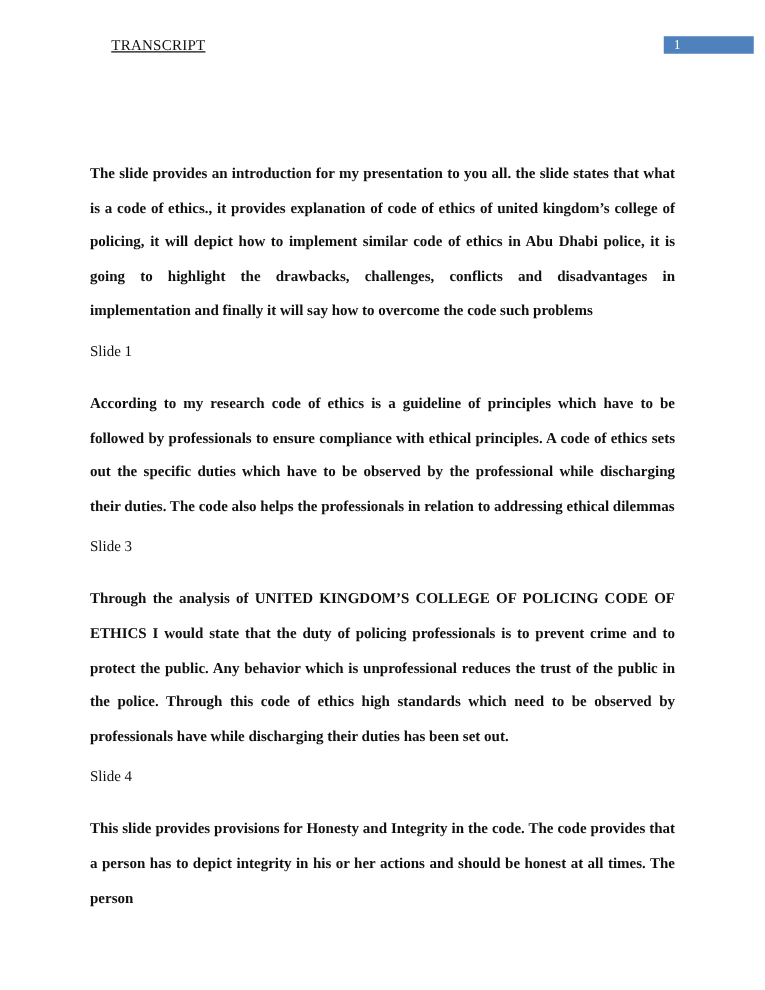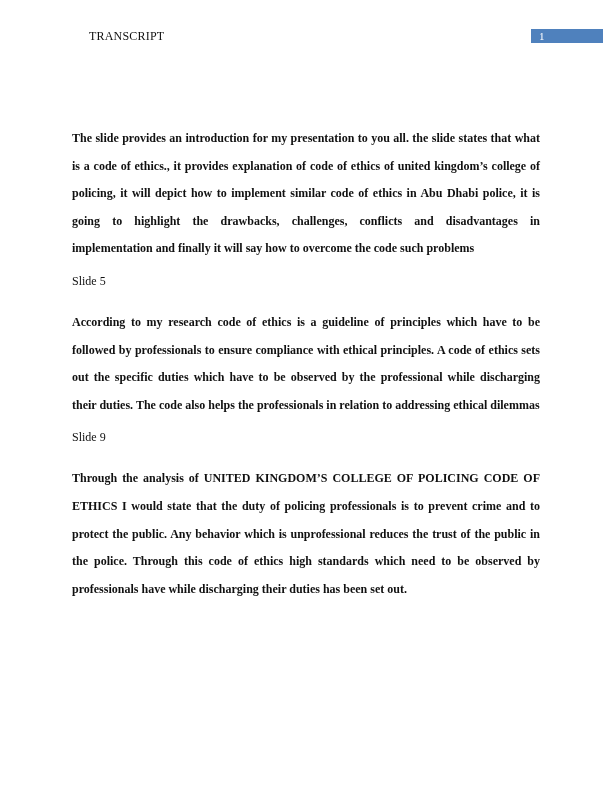--- a/index.html
+++ b/index.html
@@ -1,41 +1,46 @@
 <!DOCTYPE html>
 <html><head>
   <meta charset="utf-8">
   <style>
     html, body { margin: 0; padding: 0; background: #ffffff; }
     body { width: 612px; height: 792px; position: relative; overflow: hidden; font-family: "Liberation Serif", serif; color: #111; }
-    .header-title { position: absolute; left: 89px; top: 29px; font-size: 12px; letter-spacing: 0.2px; }
+    .header-title { position: absolute; left: 89px; top: 29px; font-size: 12px; letter-spacing: 0.2px; text-decoration: underline; }
     .page-num { position: absolute; left: 531px; top: 29px; width: 72px; height: 14px; background: #4f81bd; color: #fff; font-size: 11px; line-height: 14px; padding-left: 8px; box-sizing: border-box; }
     .content { position: absolute; left: 72px; top: 106px; width: 468px; }
     .slide-heading { font-size: 12px; height: 18px; line-height: 18px; margin: 0; }
     .para { font-size: 12px; line-height: 27.6px; text-align: justify; margin: 0; font-weight: bold; }
     .gap-after-heading { height: 19px; }
     .gap-after-para { height: 9px; }
   </style>
 </head>
 <body>
 
 <div class="header-title">TRANSCRIPT</div>
 <div class="page-num">1</div>
 
 <div class="content">
   <div>
     <div class="gap-after-heading"></div>
     <p class="para">The slide provides an introduction for my presentation to you all. the slide states that what is a code of ethics., it provides explanation of code of ethics of united kingdom’s college of policing, it will depict how to implement similar code of ethics in Abu Dhabi police, it is going to highlight the drawbacks, challenges, conflicts and disadvantages in implementation and finally it will say how to overcome the code such problems</p>
     <div class="gap-after-para"></div>
   </div>
   <div>
-    <p class="slide-heading">Slide 5</p>
+    <p class="slide-heading">Slide 1</p>
     <div class="gap-after-heading"></div>
     <p class="para">According to my research code of ethics is a guideline of principles which have to be followed by professionals to ensure compliance with ethical principles. A code of ethics sets out the specific duties which have to be observed  by the professional while discharging their duties. The code also helps the professionals in relation to addressing ethical dilemmas</p>
     <div class="gap-after-para"></div>
   </div>
   <div>
-    <p class="slide-heading">Slide 9</p>
+    <p class="slide-heading">Slide 3</p>
     <div class="gap-after-heading"></div>
     <p class="para">Through the analysis of UNITED KINGDOM’S COLLEGE OF POLICING CODE OF ETHICS I would state that the duty of policing professionals is to prevent crime and to protect the public. Any behavior which is unprofessional reduces the trust of the public in the police. Through this code of ethics high standards which need to be observed by professionals have while discharging their duties has been set out.</p>
     <div class="gap-after-para"></div>
   </div>
+  <div>
+    <p class="slide-heading">Slide 4</p>
+    <div class="gap-after-heading"></div>
+    <p class="para">This slide provides provisions for Honesty and Integrity in the code.  The code provides that a person has to depict integrity in his or her actions and should be honest at all times. The person</p>
+  </div>
 </div>
 
 </body></html>

